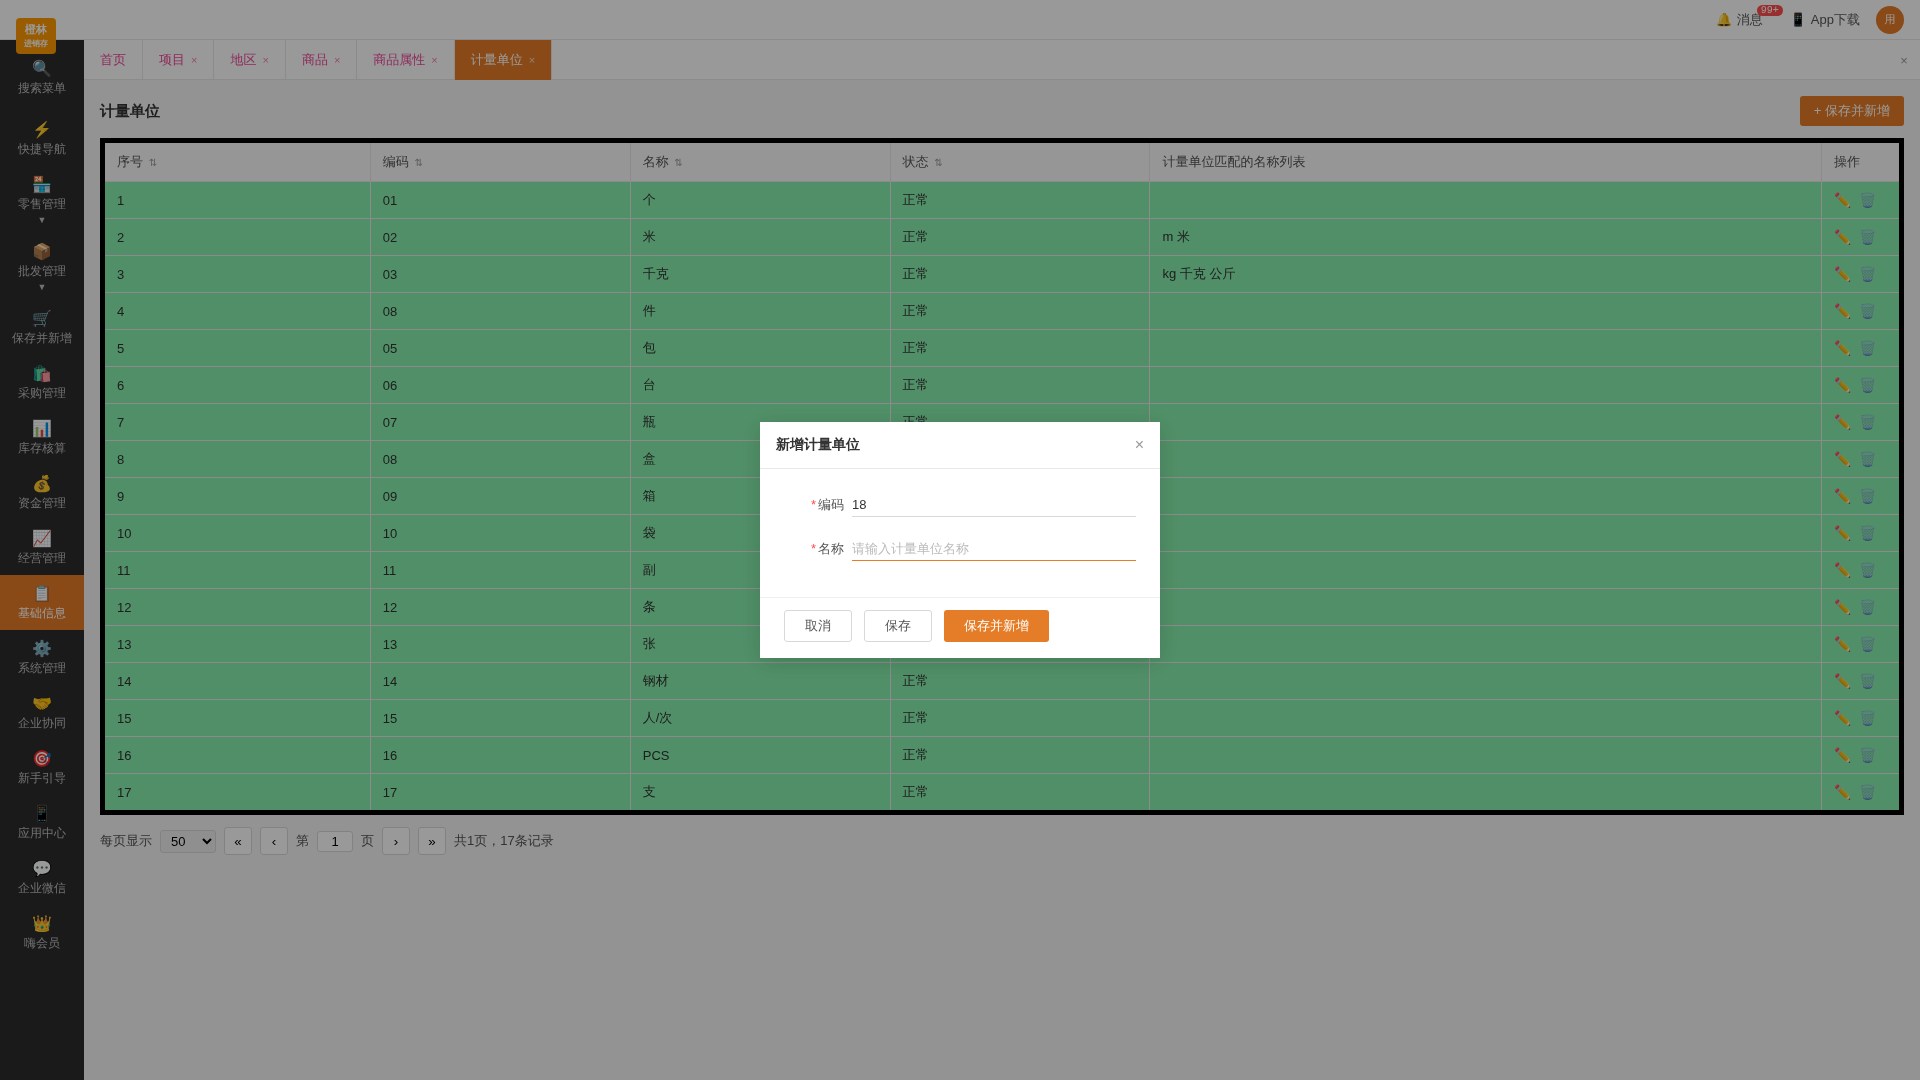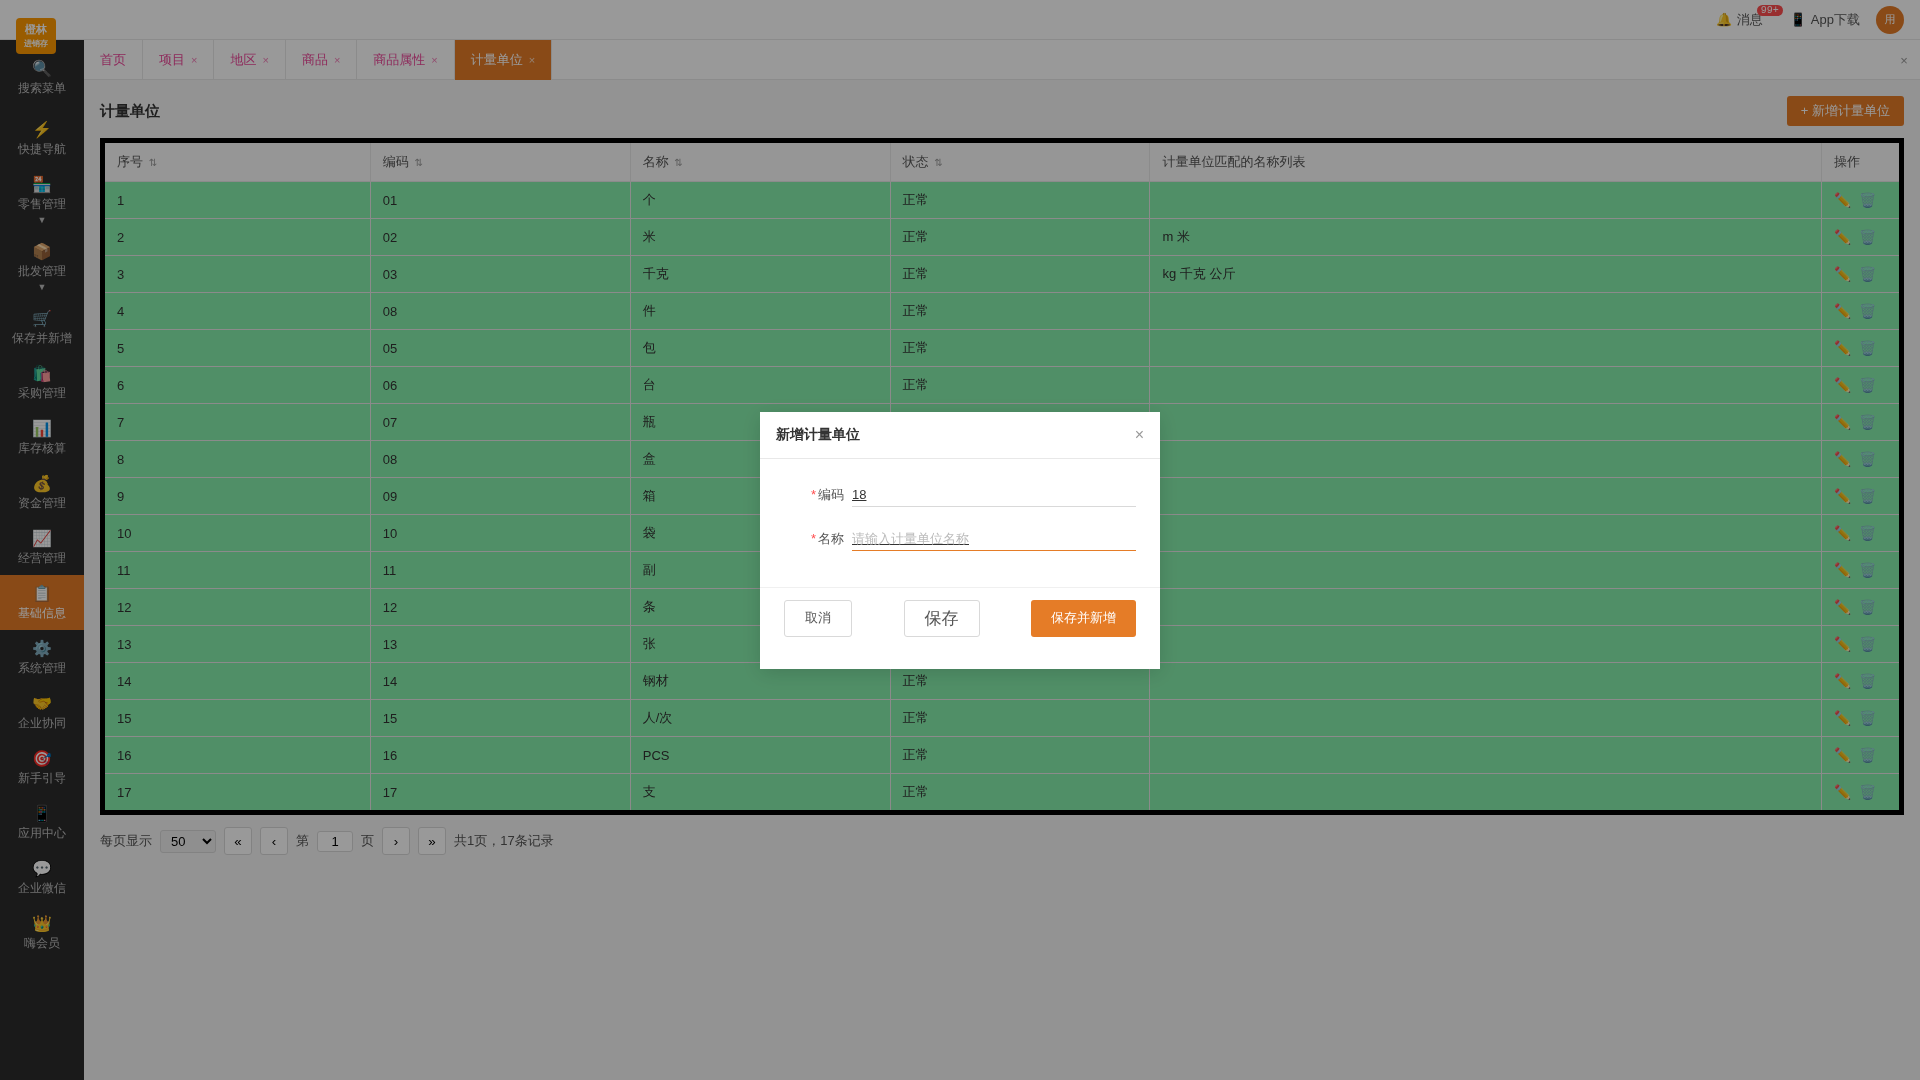--- a/index.html
+++ b/index.html
@@ -332,49 +332,48 @@
       margin-right: 2px;
     }
     .form-input {
       flex: 1;
       border: none;
       border-bottom: 1px solid #d9d9d9;
       padding: 4px 0;
       font-size: 13px;
       outline: none;
       color: #333;
-      text-decoration: underline;
     }
     .form-input.focused {
       border-bottom-color: #e57c27;
     }
     .form-input::placeholder { color: #bbb; }
     .modal-footer {
-      padding: 12px 24px 32px;
-      display: flex;
-      justify-content: space-between;
+      padding: 12px 24px 16px;
+      display: flex;
+      justify-content: flex-start;
       gap: 12px;
       border-top: 1px solid #f0f0f0;
     }
     .btn-cancel {
       border: 1px solid #d9d9d9;
       background: #fff;
       padding: 6px 20px;
       border-radius: 3px;
       cursor: pointer;
       font-size: 13px;
       color: #555;
     }
     .btn-save {
       border: 1px solid #d9d9d9;
       background: #fff;
       padding: 6px 20px;
       border-radius: 3px;
       cursor: pointer;
-      font-size: 17px;
+      font-size: 13px;
       color: #555;
     }
     .btn-save-new {
       background: #e57c27;
       color: #fff;
       border: none;
       padding: 6px 20px;
       border-radius: 3px;
       cursor: pointer;
       font-size: 13px;
@@ -518,21 +517,21 @@
         <span class="tab-close">×</span>
       </div>
       <div class="tab-bar-close">
         <span>×</span>
       </div>
     </div>
 
     <div class="page-content">
       <div class="page-title-bar">
         <span class="page-title">计量单位</span>
-        <button class="add-btn">+ 新增计量单位</button>
+        <button class="add-btn">+ 保存并新增</button>
       </div>
 
       <table class="data-table">
         <thead>
           <tr>
             <th>序号 <span class="sort-icon">⇅</span></th>
             <th>编码 <span class="sort-icon">⇅</span></th>
             <th>名称 <span class="sort-icon">⇅</span></th>
             <th>状态 <span class="sort-icon">⇅</span></th>
             <th>计量单位匹配的名称列表</th>

